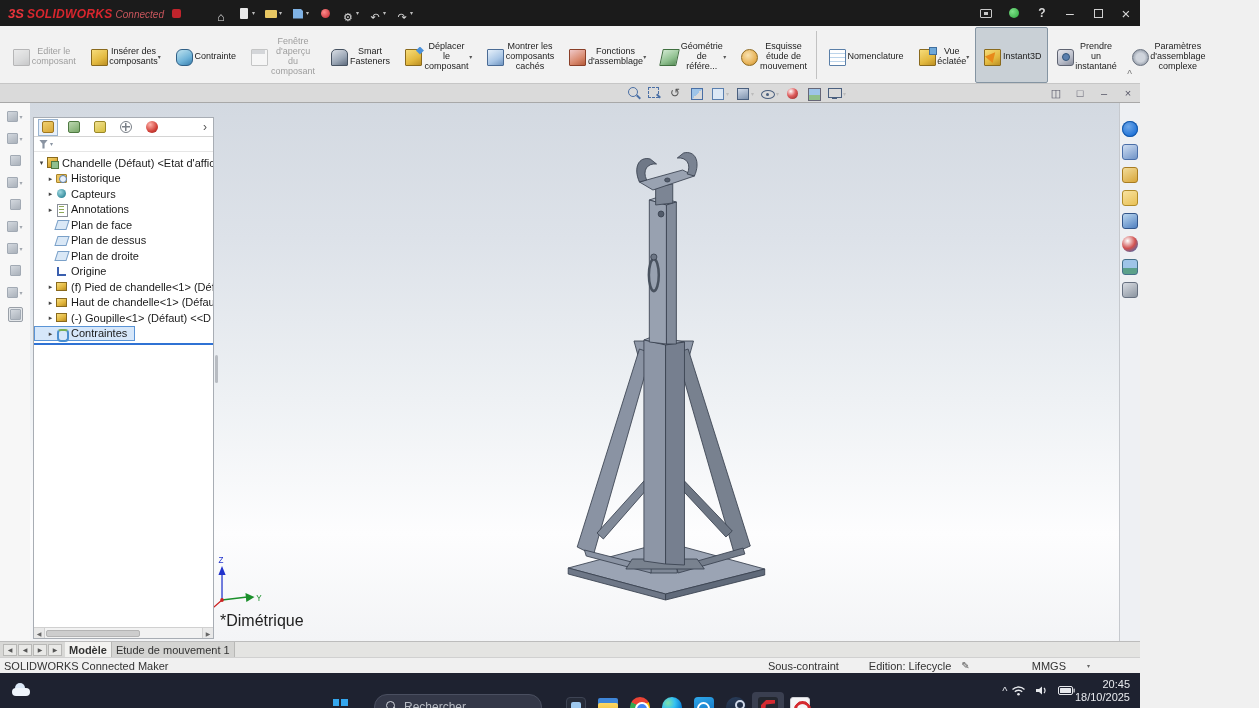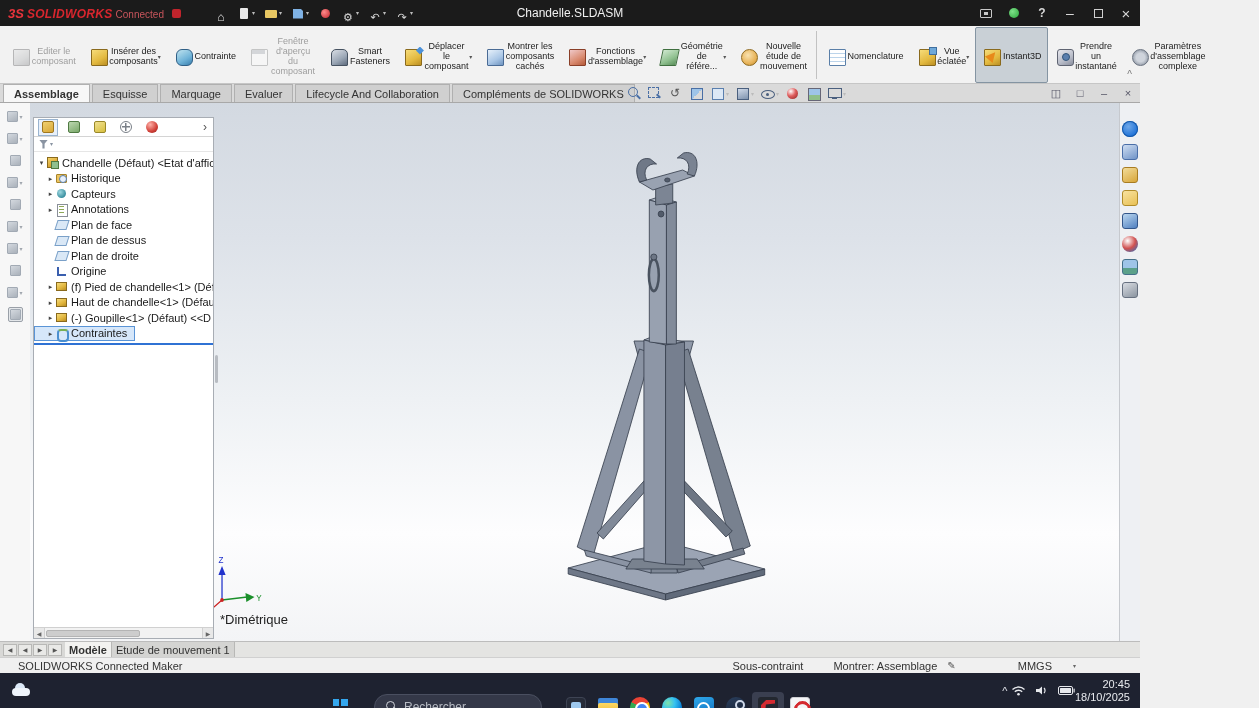--- a/index.html
+++ b/index.html
@@ -5,21 +5,21 @@
 *{box-sizing:border-box;margin:0;padding:0}
 html,body{width:1259px;height:708px}
 body{font-family:"Liberation Sans",sans-serif;overflow:hidden;background:#f0f0f0}
 .app{position:relative;width:1140px;height:708px;background:#6d28d9}
 
 
 .tbar{position:absolute;top:0;left:0;right:0;height:26px;background:#1b1b1b;display:flex;align-items:center;color:#ddd}
 .logo{display:flex;align-items:baseline;gap:3px;padding:0 8px}
 .logo-mark{color:#e8343c;font-weight:bold;font-style:italic;font-size:13px}
 .logo-text{color:#d8262e;font-weight:bold;font-style:italic;font-size:12px;letter-spacing:.3px}
-.logo-sub{color:#c8555c;font-size:10px;}
+.logo-sub{color:#c8555c;font-size:10px;font-style:italic}
 .logo-badge{width:9px;height:9px;background:#c0242c;border-radius:2px;margin-left:5px;align-self:center}
 .menu-icons{display:flex;align-items:center;gap:3px;margin-left:22px}
 .mi{display:flex;align-items:center;gap:1px;padding:2px 3px;border-radius:2px;cursor:default}
 .mi-g{width:14px;height:13px;position:relative;display:block;text-align:center}
 .mi-g--home-icon::before{content:"⌂";color:#e0e0e0;font-size:12px;line-height:13px}
 .mi-g--new-document-icon::before{content:"";position:absolute;left:3px;top:1px;width:8px;height:11px;background:#e8e8e8;border-radius:1px}
 .mi-g--open-icon::before{content:"";position:absolute;left:1px;top:3px;width:12px;height:8px;background:#e8c763;border-radius:1px}
 .mi-g--save-icon::before{content:"";position:absolute;left:2px;top:2px;width:10px;height:10px;background:#7fb2e5;clip-path:polygon(0 0,75% 0,100% 25%,100% 100%,0 100%)}
 .mi-g--3dexperience-icon::before{content:"";position:absolute;left:3px;top:2px;width:9px;height:9px;border-radius:50%;background:radial-gradient(circle at 35% 35%,#ff8a8a,#c0242c)}
 .mi-g--settings-icon::before{content:"⚙";color:#d8d8d8;font-size:11px;line-height:13px}
@@ -94,21 +94,21 @@
 .pc{width:14px;height:14px;display:flex;align-items:center;justify-content:center;color:#556;font-size:11px}
 .pc-g--split-view-icon::before{content:"◫"}
 .pc-g--full-screen-icon::before{content:"□"}
 .pc-g--minimize-pane-icon::before{content:"–"}
 .pc-g--close-pane-icon::before{content:"×"}
 
 
 .main{position:absolute;top:103px;left:0;right:0;height:538px;background:#f7f7f7}
 .viewport{position:absolute;left:30px;right:21px;top:0;bottom:0;background:linear-gradient(180deg,#d3d9e1 0%,#dde2e9 25%,#eef1f4 55%,#fdfdfe 80%,#f3f4f6 100%)}
 .model{position:absolute;inset:0;width:100%;height:100%}
-.view-label{position:absolute;left:190px;top:509px;font-size:13px;color:#222}
+.view-label{position:absolute;left:190px;top:509px;font-size:16px;color:#222}
 .left-strip{position:absolute;left:0;top:6px;width:30px;display:flex;flex-direction:column;gap:7px;align-items:center}
 .ls{display:flex;align-items:center;gap:1px;padding:1px;border:1px solid transparent;border-radius:2px}
 .ls--active{border-color:#9aa0a8;background:#e4e7ea}
 .ls-g{width:11px;height:11px;background:linear-gradient(150deg,#d4d9df,#aab1ba);border:1px solid #a2aab4;border-radius:1px;display:block}
 .ls-arrow{color:#a0a6ae}
 
 
 .ftree{position:absolute;left:33px;top:14px;width:181px;height:522px;background:#fff;border:1px solid #a8adb4;display:flex;flex-direction:column;z-index:3}
 .ft-tabs{height:19px;display:flex;align-items:center;gap:6px;padding:0 4px;border-bottom:1px solid #d4d4d4;flex:0 0 19px}
 .ft-tab{width:20px;height:17px;display:flex;align-items:center;justify-content:center;border:1px solid transparent}
@@ -164,21 +164,21 @@
 .tp--custom-properties-icon{background:linear-gradient(150deg,#d8dce2,#8a94a0);border:1px solid #667080}
 
 
 .mtabs{position:absolute;top:641px;left:0;right:0;height:16px;background:#e4e4e2;display:flex;align-items:stretch;border-top:1px solid #bcbcbc}
 .mt-nav{display:flex;align-items:center;gap:1px;padding:0 3px;background:#d8d8d6}
 .mt-nav-btn{width:14px;height:12px;background:#e9e9e7;border:1px solid #b8b8b6;font-size:6px;color:#555;display:flex;align-items:center;justify-content:center}
 .mtab{display:flex;align-items:center;padding:0 4px;font-size:11px;color:#333;background:#d4d4d2;border-right:1px solid #b8b8b6}
 .mtab--active{background:#f2f2f0;font-weight:bold}
 
 
-.sbar{position:absolute;top:657px;left:0;right:0;height:16px;background:#f0f0f0;border-top:1px solid #d0d0d0;display:flex;align-items:center;font-size:11px;color:#333;padding:0 18px}
+.sbar{position:absolute;top:657px;left:0;right:0;height:16px;background:#f0f0f0;border-top:1px solid #d0d0d0;display:flex;align-items:center;font-size:11px;color:#333;padding:0 4px}
 .sb-right{margin-left:auto;display:flex;align-items:center}
 .sb-constraint{margin-right:30px}
 .sb-edition{margin-right:10px}
 .sb-pencil{margin-right:62px;font-size:10px;color:#555}
 .sb-units{margin-right:46px;display:flex;align-items:center;gap:21px}
 .sb-units .mi-arrow{color:#666}
 
 
 .tkbar{position:absolute;top:673px;left:0;right:0;height:35px;background:#1e2230}
 .tk-weather{position:absolute;left:12px;top:10px;width:20px;height:14px}
@@ -259,21 +259,20 @@
         </div>
         <div class="mi">
           <span class="mi-g mi-g--undo-icon"></span>
           <span class="mi-arrow">▾</span>
         </div>
         <div class="mi">
           <span class="mi-g mi-g--redo-icon"></span>
           <span class="mi-arrow">▾</span>
         </div>
       </div>
-    <div class="tb-title">Chandelle.SLDASM</div>
     <div class="tb-right">
         <div class="tbr">
           <span class="tbr-g tbr-g--export-icon"></span>
         </div>
         <div class="tbr">
           <span class="tbr-g tbr-g--presence-icon"></span>
         </div>
         <div class="tbr">
           <span class="tbr-g tbr-g--help-icon"></span>
         </div>
@@ -336,21 +335,21 @@
           <div class="rarrow">▾</div>
         </div>
         <div class="rbtn">
           <div class="ric ric--reference-geometry"></div>
           <div class="rlabel">Géométrie
 de référe...</div>
           <div class="rarrow">▾</div>
         </div>
         <div class="rbtn">
           <div class="ric ric--new-motion-study"></div>
-          <div class="rlabel">Nouvelle
+          <div class="rlabel">Esquisse
 étude de
 mouvement</div>
         </div>
         <div class="rsep"></div>
         <div class="rbtn">
           <div class="ric ric--bill-of-materials"></div>
           <div class="rlabel">Nomenclature</div>
         </div>
         <div class="rbtn">
           <div class="ric ric--exploded-view"></div>
@@ -372,28 +371,20 @@
           <div class="ric ric--large-assembly-settings"></div>
           <div class="rlabel">Paramètres
 d'assemblage
 complexe</div>
         </div>
       </div>
     <div class="ribbon-collapse">^</div>
   </div>
 
   <div class="cmdtabs">
-    <div style="display:flex;align-items:flex-end">
-        <div class="ctab ctab--active">Assemblage</div>
-        <div class="ctab">Esquisse</div>
-        <div class="ctab">Marquage</div>
-        <div class="ctab">Evaluer</div>
-        <div class="ctab">Lifecycle And Collaboration</div>
-        <div class="ctab">Compléments de SOLIDWORKS</div>
-      </div>
     <div class="hud">
         <div class="hud-btn">
           <span class="hud-g hud-g--zoom-fit-icon"></span>
         </div>
         <div class="hud-btn">
           <span class="hud-g hud-g--zoom-area-icon"></span>
         </div>
         <div class="hud-btn">
           <span class="hud-g hud-g--previous-view-icon"></span>
         </div>
@@ -643,21 +634,21 @@
     <div style="display:flex">
         <div class="mtab mtab--active">Modèle</div>
         <div class="mtab">Etude de mouvement 1</div>
       </div>
   </div>
 
   <div class="sbar">
     <span>SOLIDWORKS Connected Maker</span>
     <div class="sb-right">
       <span class="sb-constraint">Sous-contraint</span>
-      <span class="sb-edition">Montrer: Assemblage</span>
+      <span class="sb-edition">Edition: Lifecycle</span>
       <span class="sb-pencil">✎</span>
       <span class="sb-units">
           <span>MMGS</span>
           <span class="mi-arrow">▾</span>
         </span>
     </div>
   </div>
 
   <div class="tkbar">
     <div class="tk-weather"></div>

